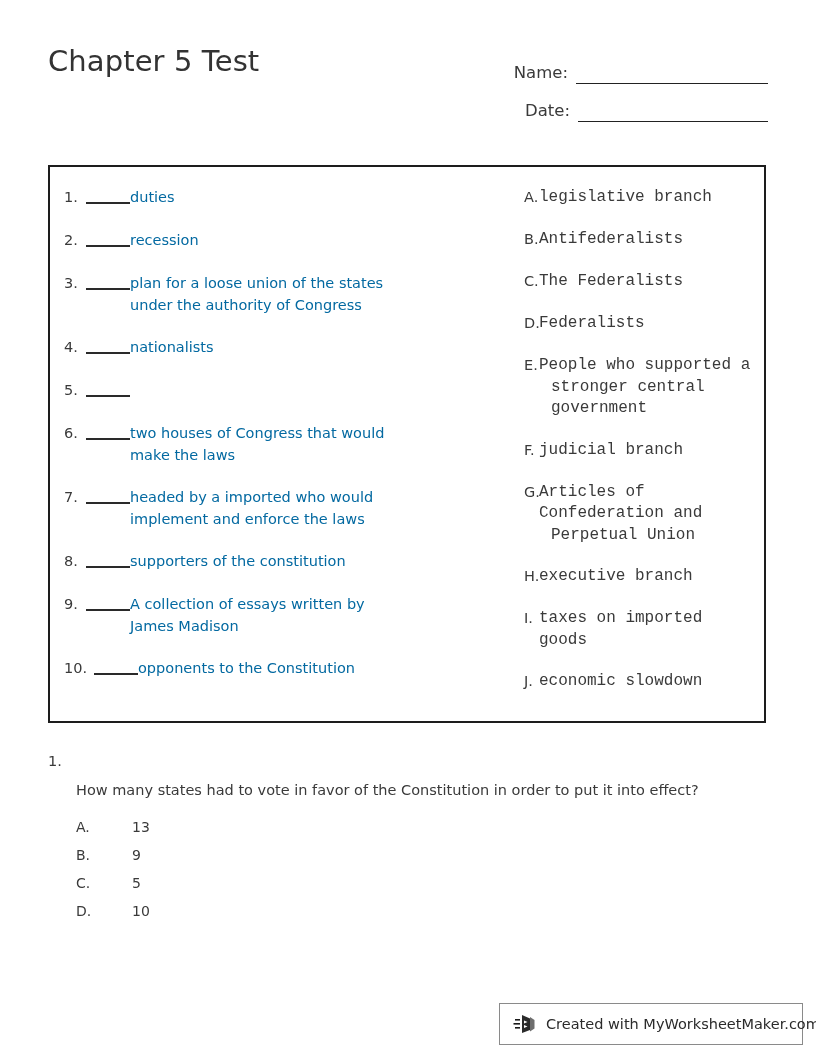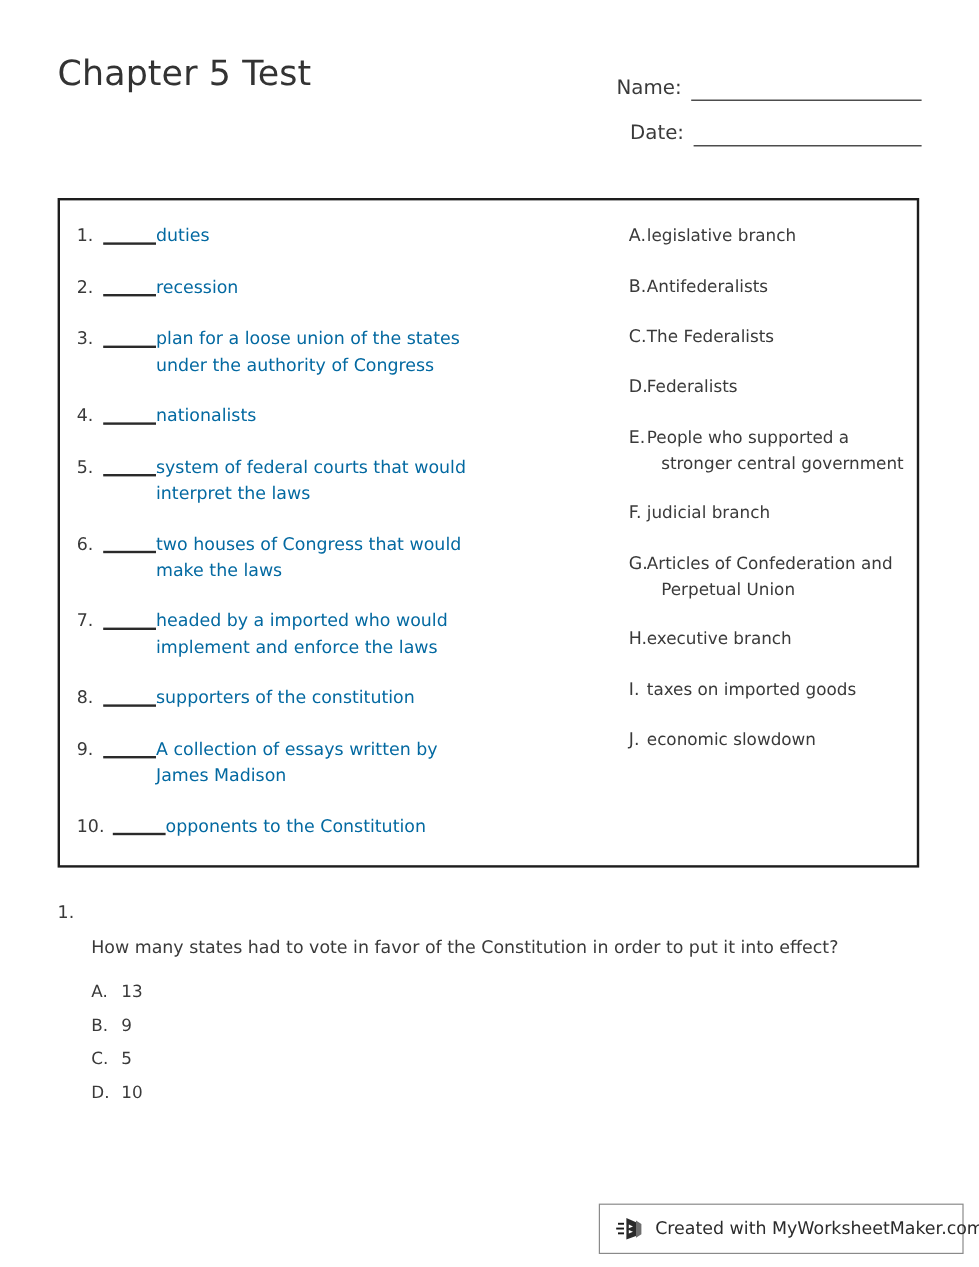--- a/index.html
+++ b/index.html
@@ -134,23 +134,24 @@
     min-height: 22px;
   }
   .choice-letter {
     flex: 0 0 15px;
     width: 15px;
     font-size: 14.5px;
     line-height: 21.5px;
     color: #3a3a3a;
   }
   .choice-text {
-    font-size: 14px;
+    font-size: 16px;
     line-height: 21.5px;
     color: #3a3a3a;
+    font-family: Liberation Mono, monospace;
   }
   .choice-text .line2 {
     display: block;
     padding-left: 12px;
   }
 
   
   .mc-section {
     position: absolute;
     left: 48px;
@@ -185,20 +186,21 @@
   }
   .mc-letter {
     flex: 0 0 25px;
     width: 25px;
     font-size: 14px;
     color: #3a3a3a;
   }
   .mc-value {
     font-size: 14px;
     color: #3a3a3a;
+    margin-left: 31px;
   }
 
   
   .footer-badge {
     position: absolute;
     left: 499px;
     top: 1003px;
     width: 304px;
     height: 42px;
     border: 1px solid #8a8a8a;
@@ -265,21 +267,20 @@
 
       <div class="match-item">
         <span class="item-num">4.</span>
         <span class="item-blank"></span>
         <span class="item-text"><span>nationalists</span></span>
       </div>
 
       <div class="match-item">
         <span class="item-num">5.</span>
         <span class="item-blank"></span>
-        <span class="item-text"><span>system of federal courts that would</span><span class="line2">interpret the laws</span></span>
       </div>
 
       <div class="match-item">
         <span class="item-num">6.</span>
         <span class="item-blank"></span>
         <span class="item-text"><span>two houses of Congress that would</span><span class="line2">make the laws</span></span>
       </div>
 
       <div class="match-item">
         <span class="item-num">7.</span>

